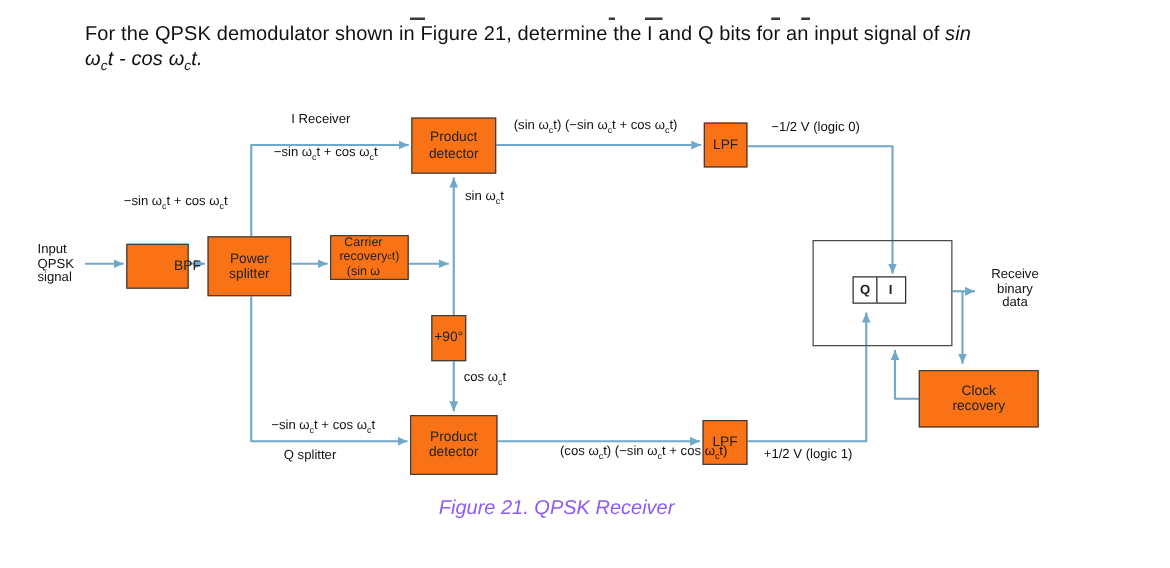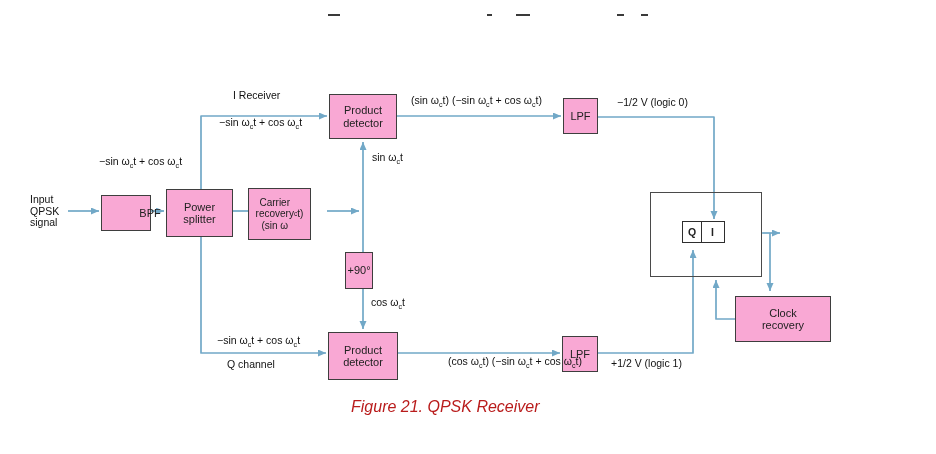--- a/index.html
+++ b/index.html
@@ -10,53 +10,57 @@
   .question {
     position:absolute; left:68px; top:18px; width:840px;
     font-size:16px; line-height:20px; letter-spacing:0.1px; color:#111;
   }
   .question .ital { font-style:italic; }
   sub { font-size:0.68em; line-height:0; }
 
   .wires { position:absolute; left:0; top:0; z-index:1; }
 
   .box {
-    position:absolute; border:1.6px solid #3e3e3e; background:#f9a8d4;
+    position:absolute; border:1.6px solid #3e3e3e; background:#f97316;
     display:flex; align-items:center; justify-content:center; text-align:center;
     font-size:11px; line-height:12.5px; color:#222; z-index:2; box-sizing:border-box;
   }
   .box.small-font { font-size:10px; line-height:11.5px; }
   .register { background:transparent; border-color:#4a4a4a; }
   .cell {
     position:absolute; border:1.7px solid #2e2e2e; background:#ffffff;
     display:flex; align-items:center; justify-content:center;
     font-size:10.5px; font-weight:bold; color:#222; box-sizing:border-box; z-index:3;
   }
   .lbl {
     position:absolute; font-size:10.5px; line-height:11.5px; color:#111;
     white-space:nowrap; z-index:4;
   }
   .lbl.multiline { white-space:pre-line; }
   .caption {
     position:absolute; left:351px; top:398px; width:240px;
-    font-size:16px; font-style:italic; color:#b91c1c; z-index:4;
+    font-size:16px; font-style:italic; color:#8b5cf6; z-index:4;
   }
   .dash { position:absolute; top:14px; height:2px; background:#3a3a3a; z-index:4; }
 </style>
 </head>
 <body>
 
 <div class="page">
 
   <div class="dash" style="left:328px;width:12px;"></div>
   <div class="dash" style="left:487px;width:5px;"></div>
   <div class="dash" style="left:516px;width:14px;"></div>
   <div class="dash" style="left:617px;width:7px;"></div>
   <div class="dash" style="left:641px;width:7px;"></div>
 
+  <div class="question">
+    <div><span>For the QPSK demodulator shown in Figure 21, determine the I and Q bits for an input signal of </span><span class="ital">sin</span></div>
+    <div class="ital">ω<sub>c</sub>t - cos ω<sub>c</sub>t.</div>
+  </div>
 
   <svg class="wires" width="936" height="454" viewBox="0 0 936 454">
     <defs>
       <marker id="arr" markerUnits="userSpaceOnUse" markerWidth="9" markerHeight="8" refX="8" refY="3.5" orient="auto">
         <path d="M0,0 L8,3.5 L0,7 Z" fill="#71a8c7"></path>
       </marker>
     </defs>
     <g fill="none" stroke="#71a8c7" stroke-width="1.7" stroke-linejoin="round">
       <polyline points="68,211 99,211" marker-end="url(#arr)"></polyline>
       <polyline points="136,211 164,211" marker-end="url(#arr)"></polyline>
@@ -71,21 +75,21 @@
       <polyline points="398,353 560,353" marker-end="url(#arr)"></polyline>
       <polyline points="598,353 693,353 693,250" marker-end="url(#arr)"></polyline>
       <polyline points="762,233 780,233" marker-end="url(#arr)"></polyline>
       <polyline points="770,233 770,291" marker-end="url(#arr)"></polyline>
       <polyline points="735,319 716,319 716,280" marker-end="url(#arr)"></polyline>
     </g>
   </svg>
 
   <div class="box" style="left:101px;top:195px;width:35px;height:36px;padding-left:48px;">BPF</div>
   <div class="box" style="left:166px;top:189px;width:67px;height:48px;">Power<br>splitter</div>
-  <div class="box small-font" style="left:248px;top:188px;width:63px;height:52px;">Carrier<br>recovery<br>(sin ω<sub>c</sub>t)</div>
+  <div class="box small-font" style="left:264px;top:188px;width:63px;height:36px;">Carrier<br>recovery<br>(sin ω<sub>c</sub>t)</div>
   <div class="box" style="left:329px;top:94px;width:68px;height:45px;">Product<br>detector</div>
   <div class="box" style="left:345px;top:252px;width:28px;height:37px;">+90°</div>
   <div class="box" style="left:328px;top:332px;width:70px;height:48px;">Product<br>detector</div>
   <div class="box" style="left:563px;top:98px;width:35px;height:36px;">LPF</div>
   <div class="box" style="left:562px;top:336px;width:36px;height:36px;">LPF</div>
 
   <div class="box register" style="left:650px;top:192px;width:112px;height:85px;">
     <div class="cell" style="left:31px;top:28px;width:20px;height:22px;">Q</div>
     <div class="cell" style="left:49.5px;top:28px;width:24px;height:22px;">I</div>
   </div>
@@ -94,19 +98,20 @@
 
   <div class="lbl multiline" style="left:30px;top:194px;">Input<br>QPSK<br>signal</div>
   <div class="lbl" style="left:233px;top:90px;">I Receiver</div>
   <div class="lbl" style="left:219px;top:117px;">−sin ω<sub>c</sub>t + cos ω<sub>c</sub>t</div>
   <div class="lbl" style="left:99px;top:156px;">−sin ω<sub>c</sub>t + cos ω<sub>c</sub>t</div>
   <div class="lbl" style="left:372px;top:152px;">sin ω<sub>c</sub>t</div>
   <div class="lbl" style="left:371px;top:297px;">cos ω<sub>c</sub>t</div>
   <div class="lbl" style="left:411px;top:95px;">(sin ω<sub>c</sub>t) (−sin ω<sub>c</sub>t + cos ω<sub>c</sub>t)</div>
   <div class="lbl" style="left:617px;top:97px;">−1/2 V (logic 0)</div>
   <div class="lbl" style="left:217px;top:335px;">−sin ω<sub>c</sub>t + cos ω<sub>c</sub>t</div>
-  <div class="lbl" style="left:227px;top:359px;">Q channel</div>
+  <div class="lbl" style="left:227px;top:359px;">Q splitter</div>
   <div class="lbl" style="left:404px;top:356px;margin-left:44px;">(cos ω<sub>c</sub>t) (−sin ω<sub>c</sub>t + cos ω<sub>c</sub>t)</div>
   <div class="lbl" style="left:611px;top:358px;">+1/2 V (logic 1)</div>
+  <div class="lbl multiline" style="left:784px;top:214px;width:56px;text-align:center;">Receive<br>binary<br>data</div>
 
   <div class="caption">Figure 21. QPSK Receiver</div>
 
 </div>
 
 </body></html>

